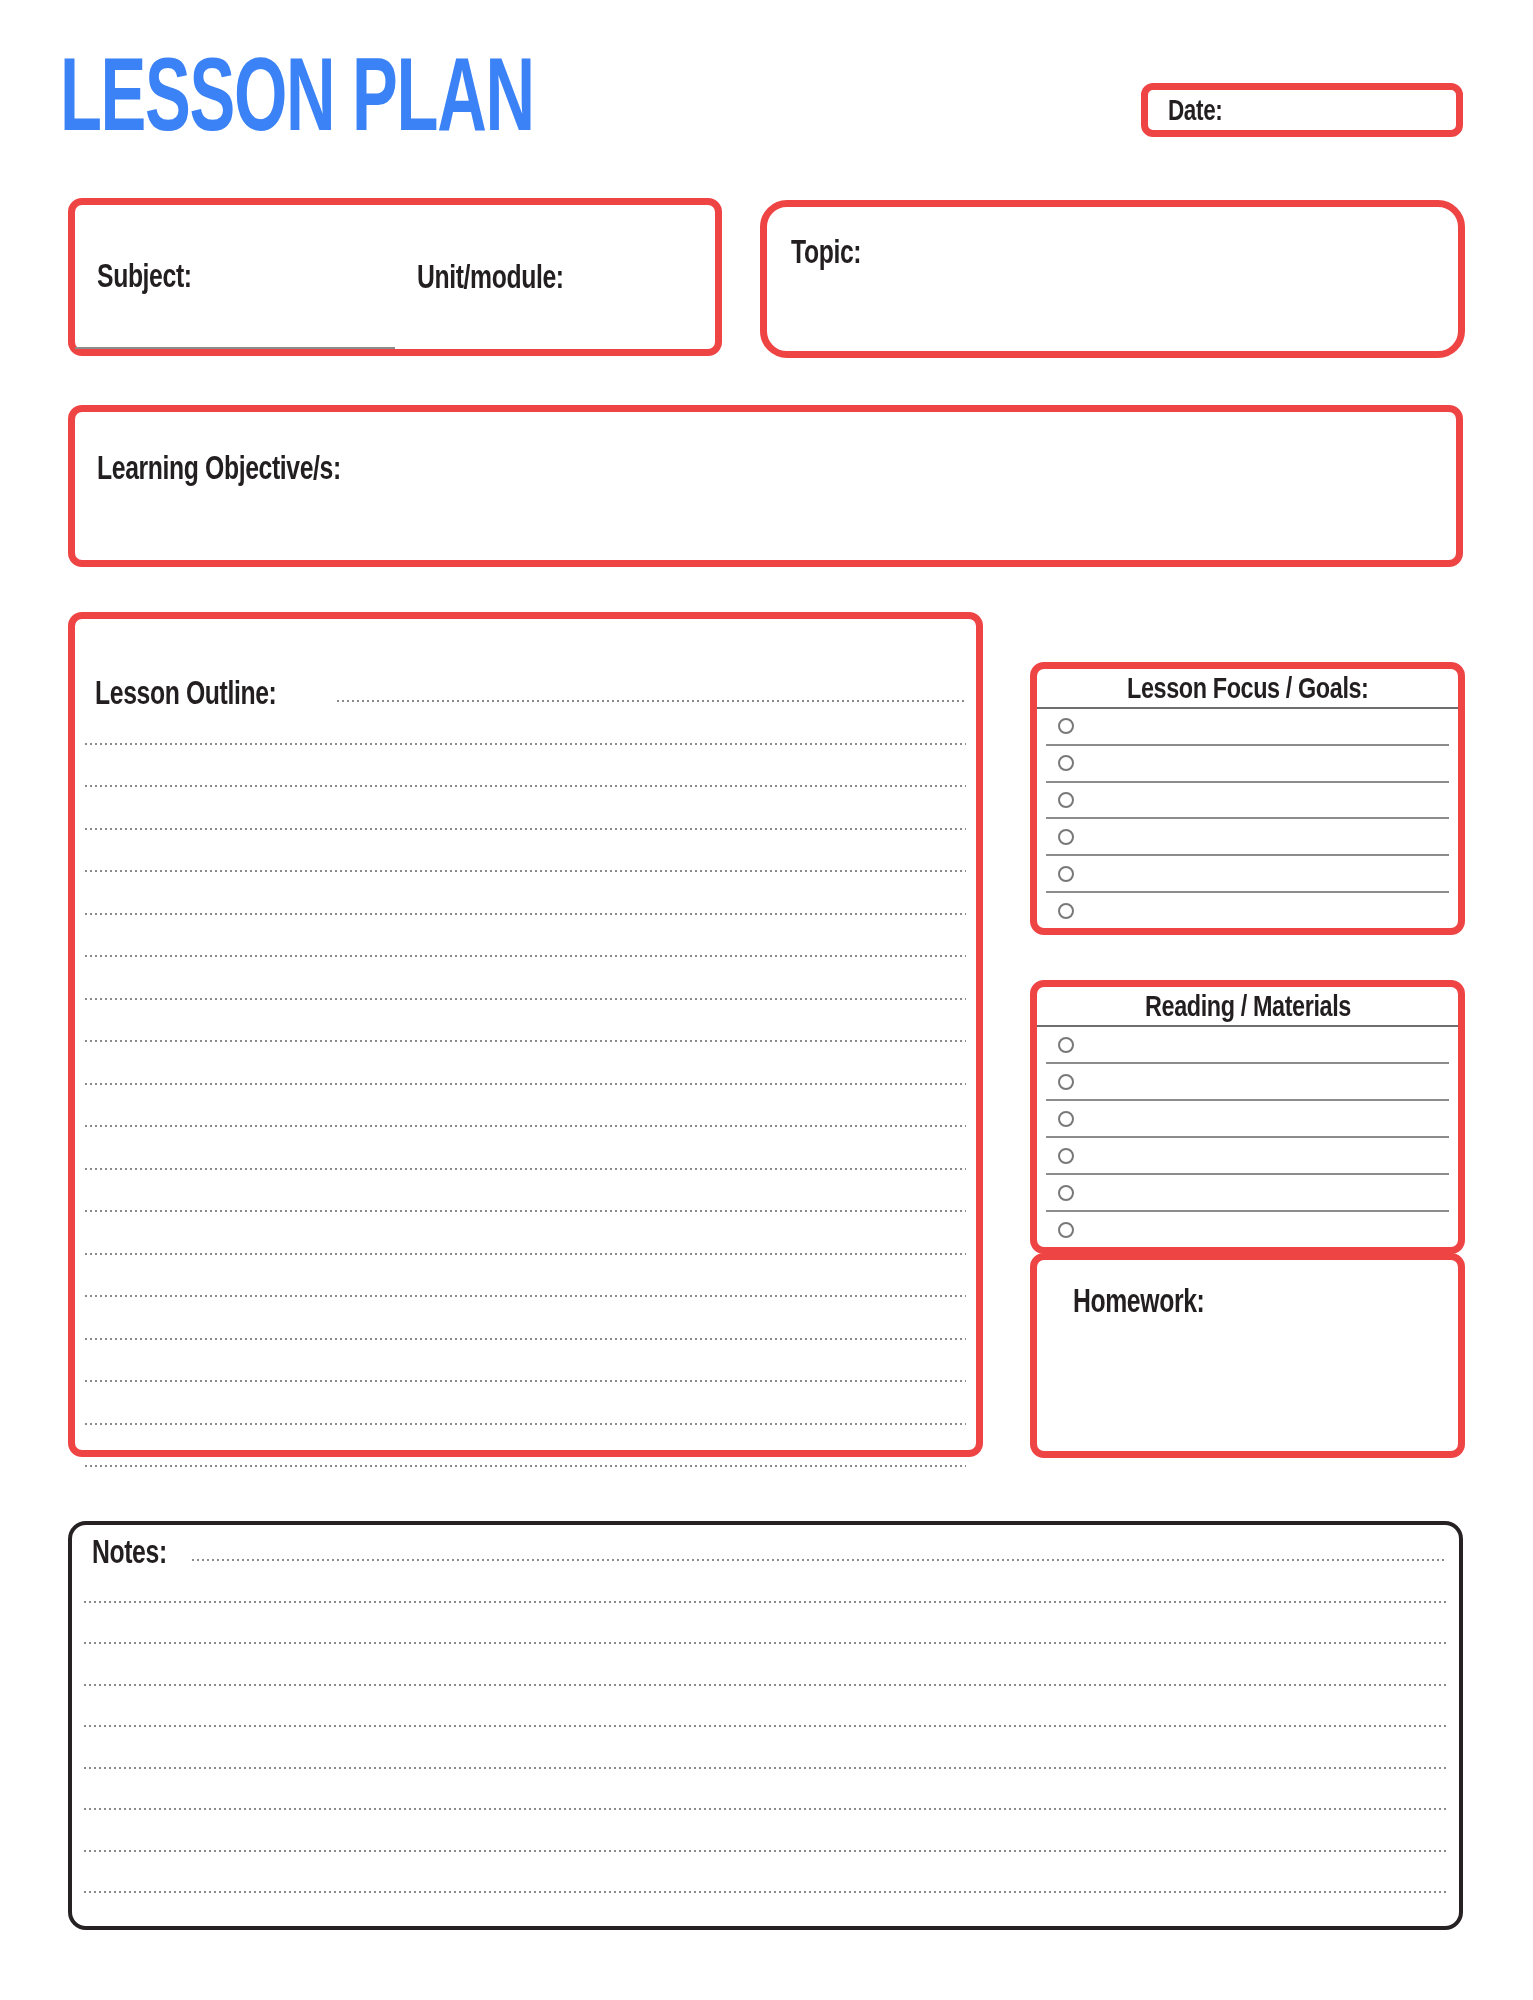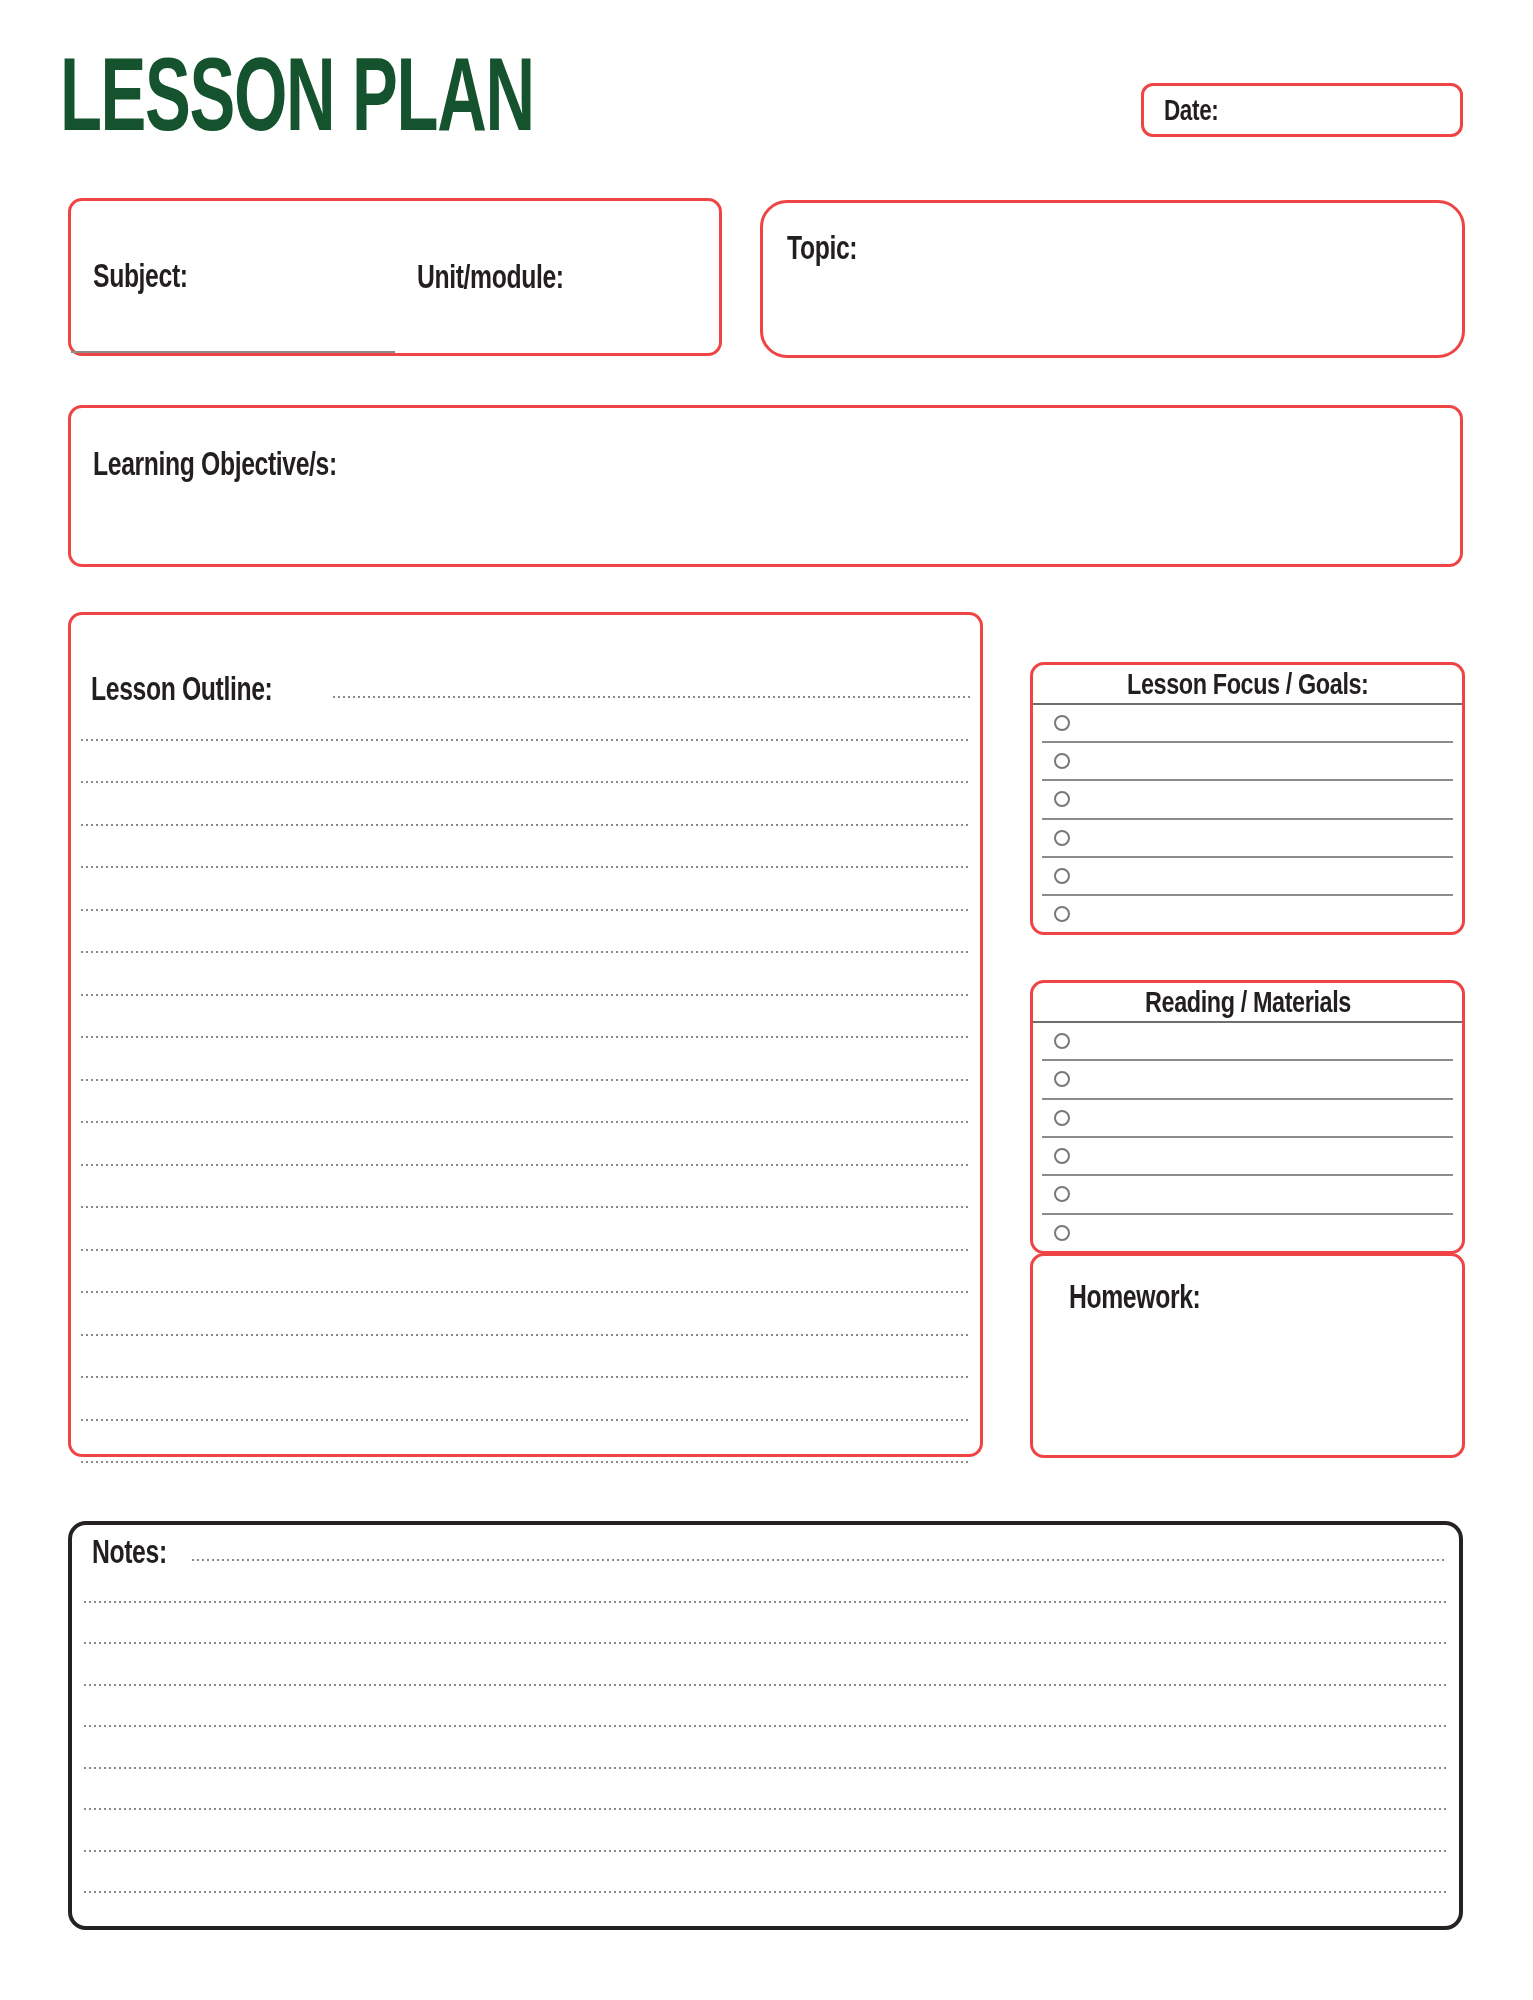--- a/index.html
+++ b/index.html
@@ -28,28 +28,28 @@
     transform: scaleX(0.78);
     transform-origin: 50% 50%;
     white-space: nowrap;
   }
   .page-title {
     position: absolute;
     left: 60px;
     top: 42px;
     font-size: 104px;
     line-height: 1;
-    color: #14532d;
+    color: #3b82f6;
   }
   .page-title .cond { transform: scaleX(0.66); letter-spacing: -2px; }
 
   .box {
     position: absolute;
     background: #ffffff;
-    border: 3px solid #ef4444;
+    border: 7px solid #ef4444;
     border-radius: 14px;
   }
   .label { font-size: 33px; color: #231f20; }
   .label-sm { font-size: 30px; color: #231f20; }
 
   
   .date-box { left: 1141px; top: 83px; width: 322px; height: 54px; border-radius: 12px;
               display: flex; align-items: center; padding-left: 20px; }
 
   

